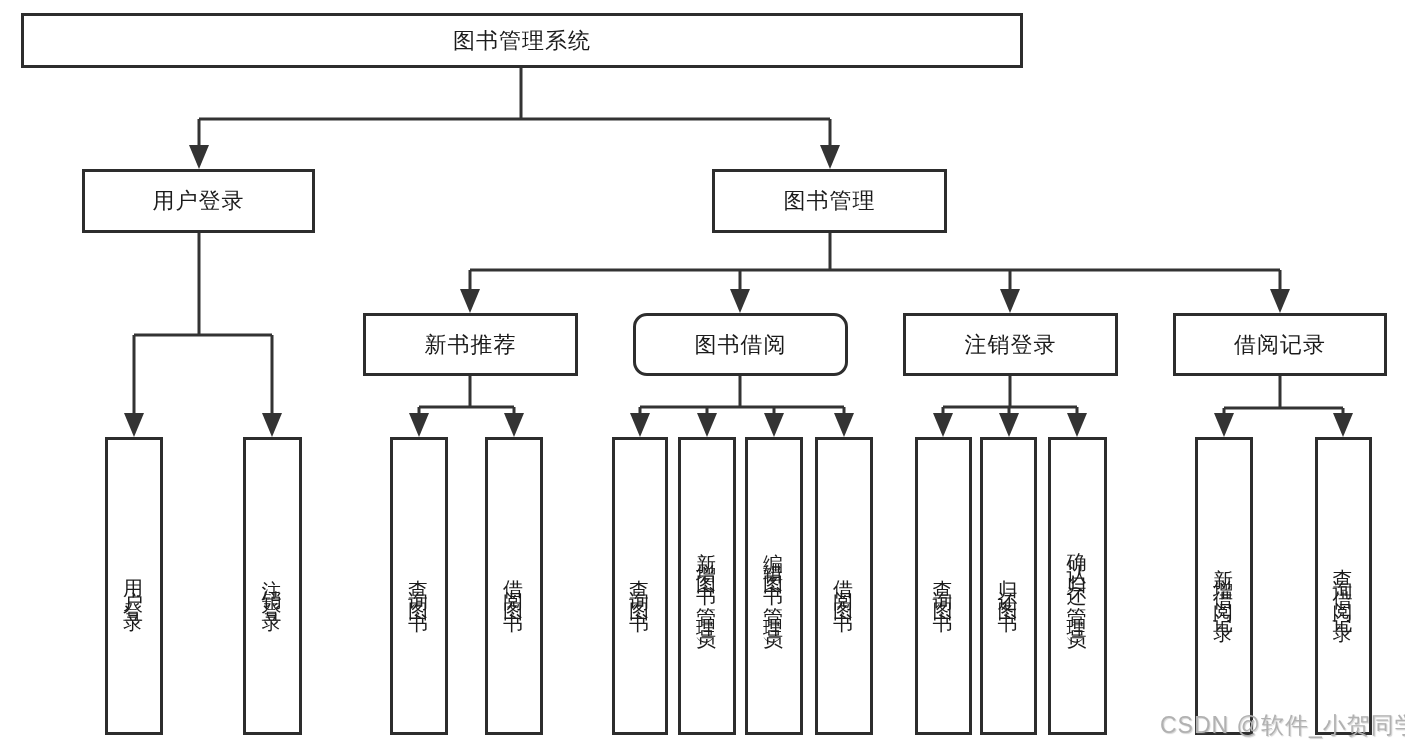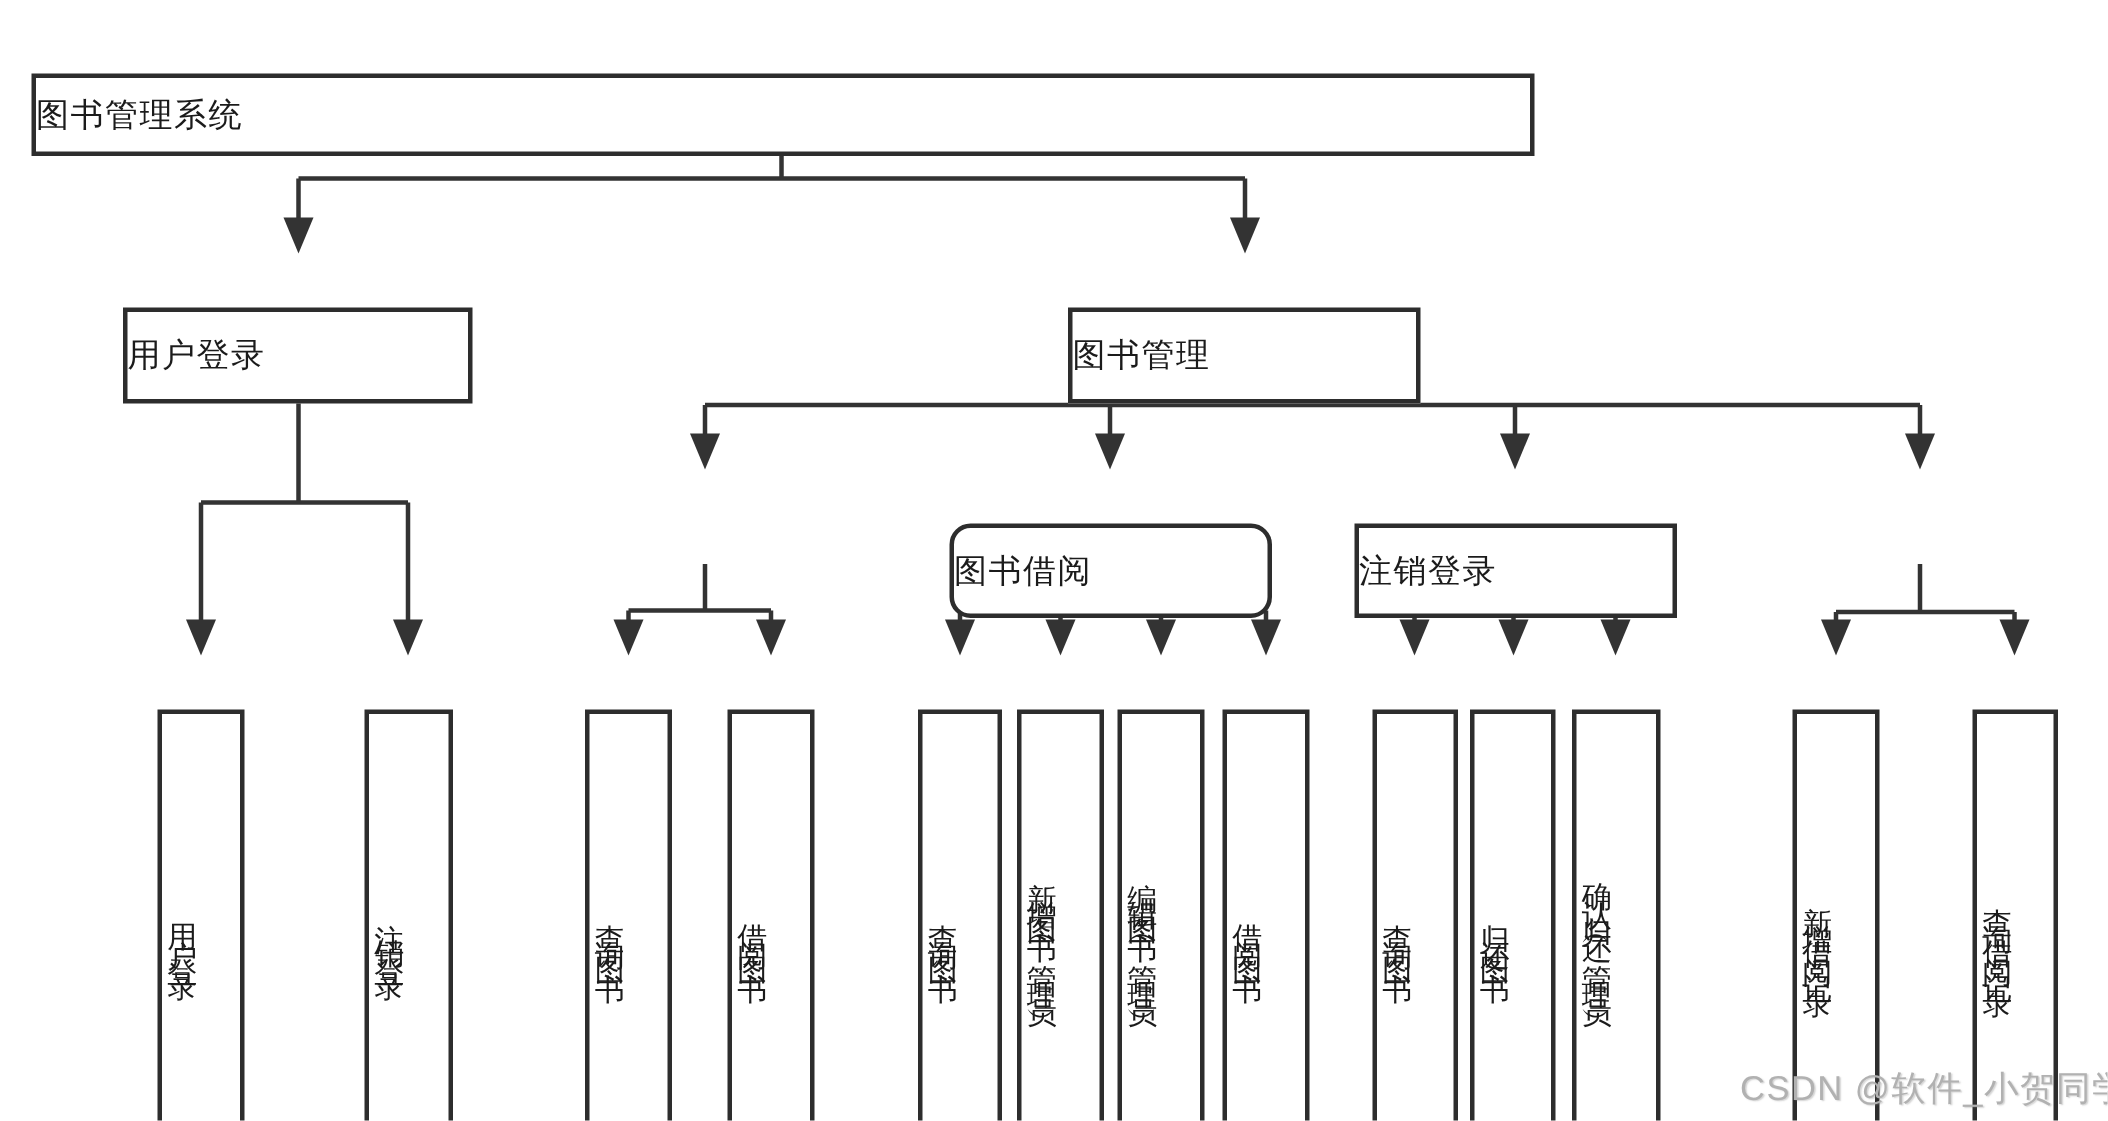--- a/index.html
+++ b/index.html
@@ -20,22 +20,22 @@
     width: 1405px; height: 747px;
     z-index: 0;
   }
   .box {
     position: absolute;
     box-sizing: border-box;
     background: #ffffff;
     border: 3px solid #2d2d2d;
     display: flex;
     align-items: center;
+    justify-content: center;
     z-index: 1;
-    margin-top: 36px;
   }
   .hlabel {
     font-size: 22px;
     color: #1b1b1b;
     letter-spacing: 1px;
     white-space: nowrap;
   }
   .vlabel {
     writing-mode: vertical-rl;
     text-orientation: mixed;
@@ -127,25 +127,31 @@
     <span class="hlabel">图书管理系统</span>
   </div>
 
   <div class="box n-l2a">
     <span class="hlabel">用户登录</span>
   </div>
   <div class="box n-l2b">
     <span class="hlabel">图书管理</span>
   </div>
 
+  <div class="box n-l3a">
+    <span class="hlabel">新书推荐</span>
+  </div>
   <div class="box n-l3b">
     <span class="hlabel">图书借阅</span>
   </div>
   <div class="box n-l3c">
     <span class="hlabel">注销登录</span>
+  </div>
+  <div class="box n-l3d">
+    <span class="hlabel">借阅记录</span>
   </div>
 
   <div class="box leaf n-f01">
     <span class="vlabel">用户登录</span>
   </div>
   <div class="box leaf n-f02">
     <span class="vlabel">注销登录</span>
   </div>
   <div class="box leaf n-f03">
     <span class="vlabel">查询图书</span>

